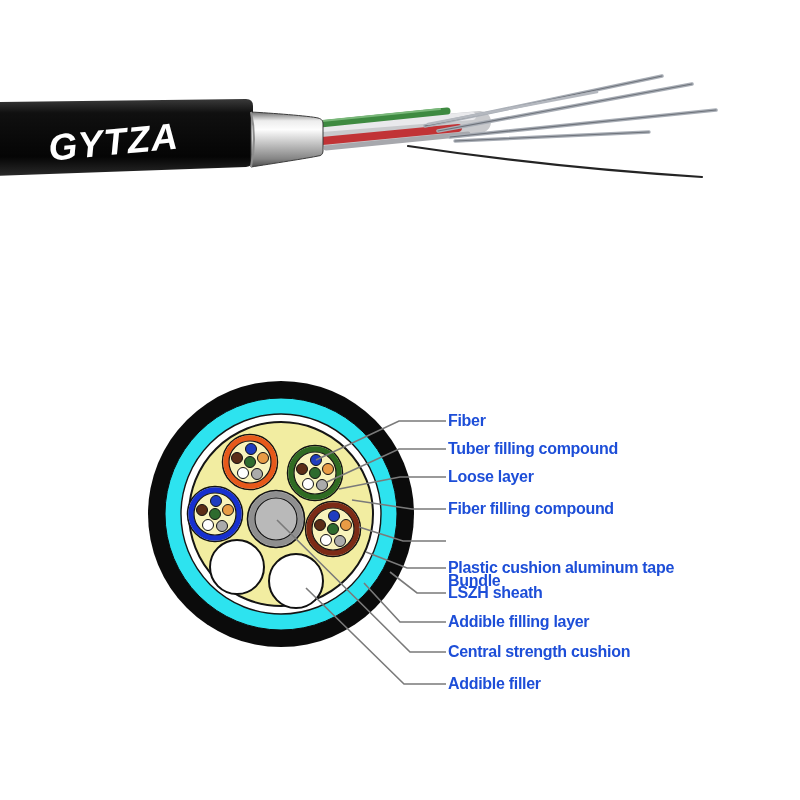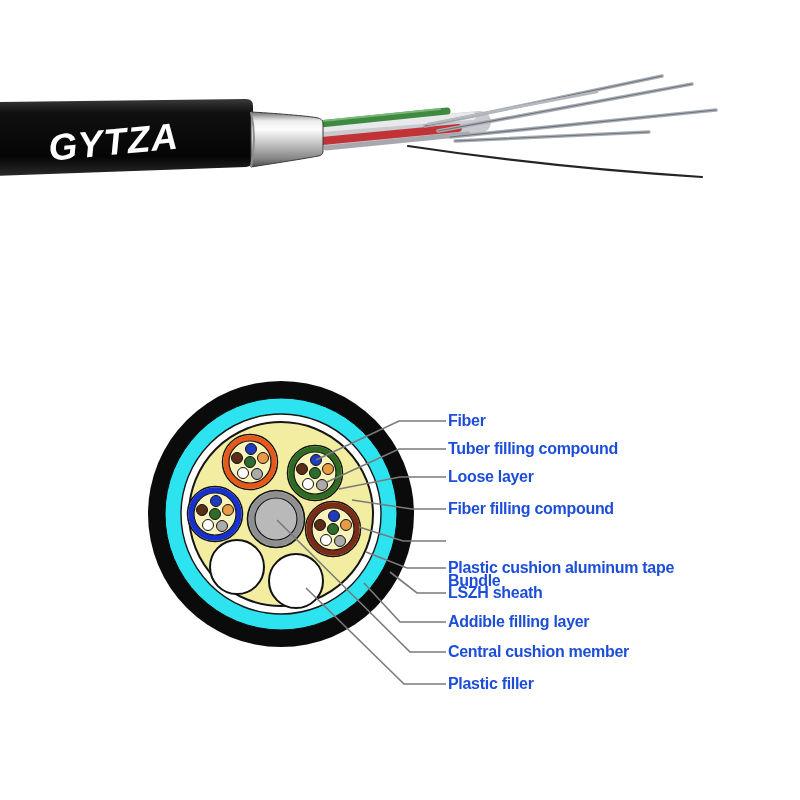--- a/index.html
+++ b/index.html
@@ -165,16 +165,16 @@
 
   <div id="labels">
       <div class="diagram-label" style="top: 408px;">Fiber</div>
       <div class="diagram-label" style="top: 436px;">Tuber filling compound</div>
       <div class="diagram-label" style="top: 464px;">Loose layer</div>
       <div class="diagram-label" style="top: 496px;">Fiber filling compound</div>
       <div class="diagram-label" style="top: 528px; margin-top: 40px;">Bundle</div>
       <div class="diagram-label" style="top: 555px;">Plastic cushion aluminum tape</div>
       <div class="diagram-label" style="top: 580px;">LSZH sheath</div>
       <div class="diagram-label" style="top: 609px;">Addible filling layer</div>
-      <div class="diagram-label" style="top: 639px;">Central cushion member</div>
-      <div class="diagram-label" style="top: 671px;">Plastic filler</div>
+      <div class="diagram-label" style="top: 639px;">Central strength cushion</div>
+      <div class="diagram-label" style="top: 671px;">Addible filler</div>
     </div>
 </div>
 
 </body></html>

